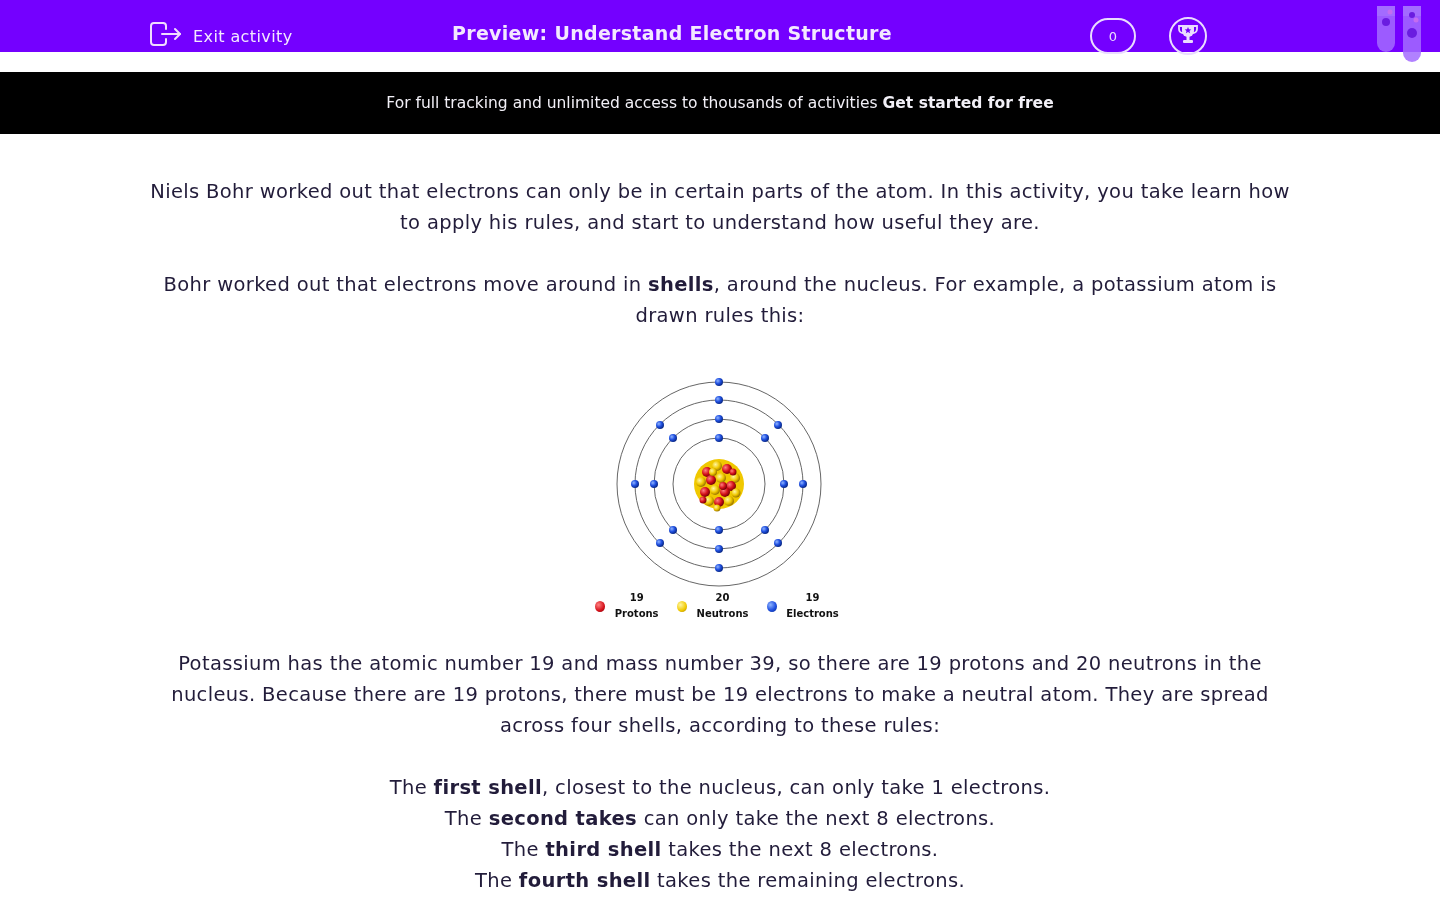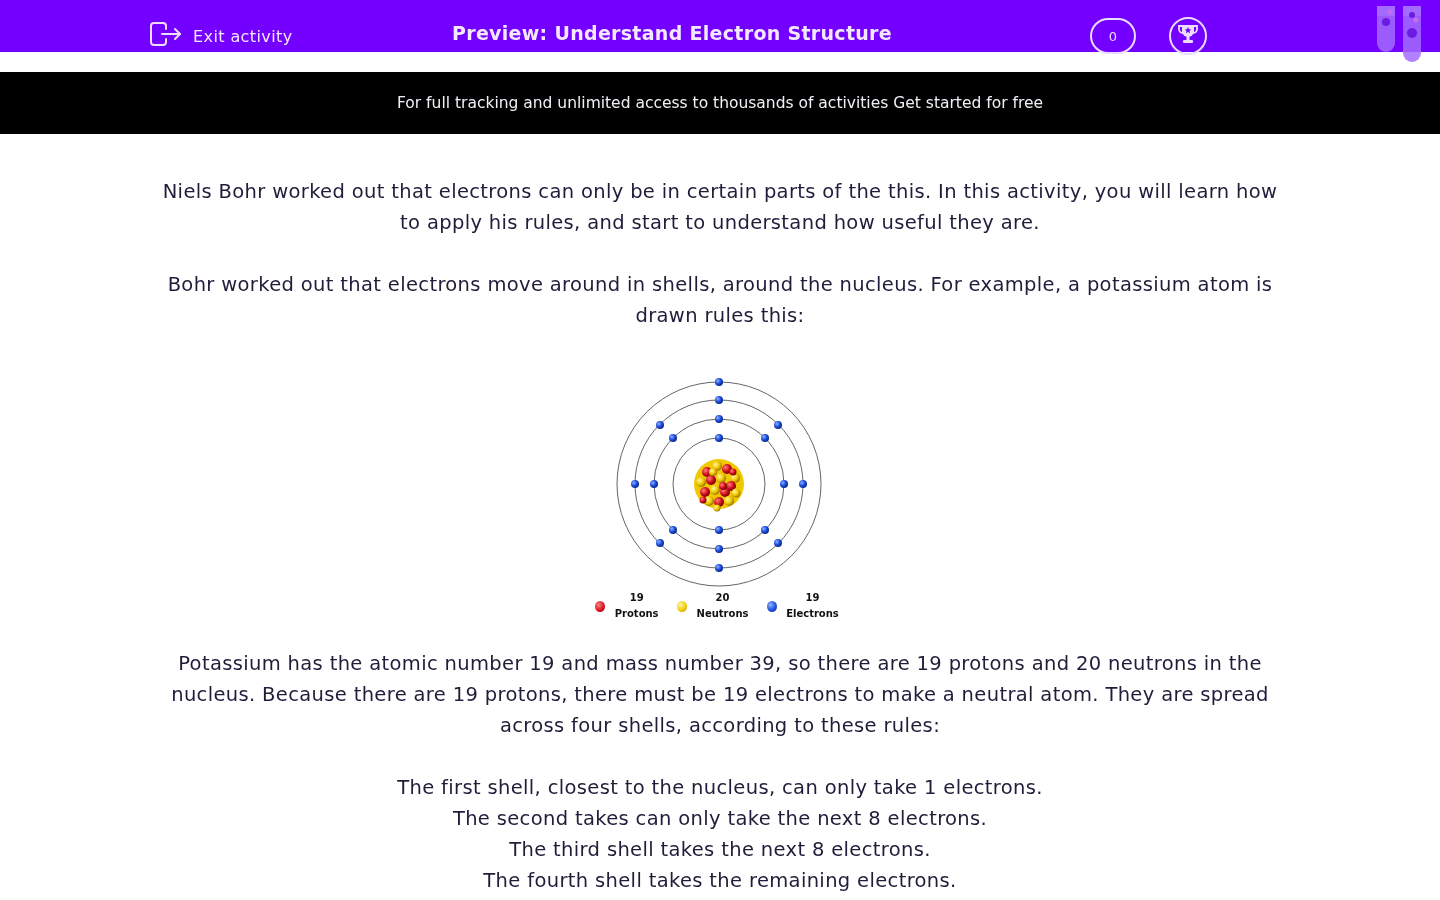--- a/index.html
+++ b/index.html
@@ -34,29 +34,29 @@
     display: flex; align-items: center; justify-content: center; cursor: pointer;
   }
   .tubes { position: absolute; left: 1372px; top: 4px; width: 60px; height: 62px; }
 
   .banner {
     position: absolute; left: 0; top: 72px; width: 1440px; height: 62px;
     background: #000000; color: #f2f0f7;
     display: flex; align-items: center; justify-content: center;
     font-size: 15.5px;
   }
-  .banner .cta { font-weight: 400; margin-left: 5px; cursor: pointer; }
+  .banner .cta { font-weight: 700; margin-left: 5px; cursor: pointer; }
 
   .content {
     position: absolute; left: 150px; top: 176px; width: 1140px;
     text-align: center; font-size: 19.5px; line-height: 31px; letter-spacing: 0.35px;
     color: #221c3a;
   }
   .content p { margin-bottom: 31px; }
-  .content b { font-weight: 400; }
+  .content b { font-weight: 700; }
   .rules p { margin: 0; }
 
   .figure {
     position: relative; width: 250px; height: 252px; margin: 4px auto 34px auto;
   }
   .legend {
     position: absolute; left: 0; right: 0; bottom: 0; height: 16px;
     display: flex; justify-content: center; gap: 12px;
     font-size: 10px; font-weight: 700; color: #111; letter-spacing: 0;
     line-height: 16px;
@@ -107,21 +107,21 @@
     </svg>
   </div>
 </div>
 
 <div class="banner">
   <span>For full tracking and unlimited access to thousands of activities</span>
   <span class="cta">Get started for free</span>
 </div>
 
 <div class="content">
-  <p>Niels Bohr worked out that electrons can only be in certain parts of the this. In this activity, you will learn how to apply his rules, and start to understand how useful they are.</p>
+  <p>Niels Bohr worked out that electrons can only be in certain parts of the atom. In this activity, you take learn how to apply his rules, and start to understand how useful they are.</p>
   <p><span>Bohr worked out that electrons move around in </span><b>shells</b><span>, around the nucleus. For example, a potassium atom is drawn rules this:</span></p>
 
   <div class="figure">
     <svg width="250" height="232" viewBox="0 0 250 232">
       <defs>
         <radialGradient id="eg" cx="35%" cy="35%" r="65%">
           <stop offset="0%" stop-color="#8fb4ff"></stop>
             <stop offset="55%" stop-color="#1f4fe0"></stop>
             <stop offset="100%" stop-color="#0a2a8a"></stop>
         </radialGradient>

